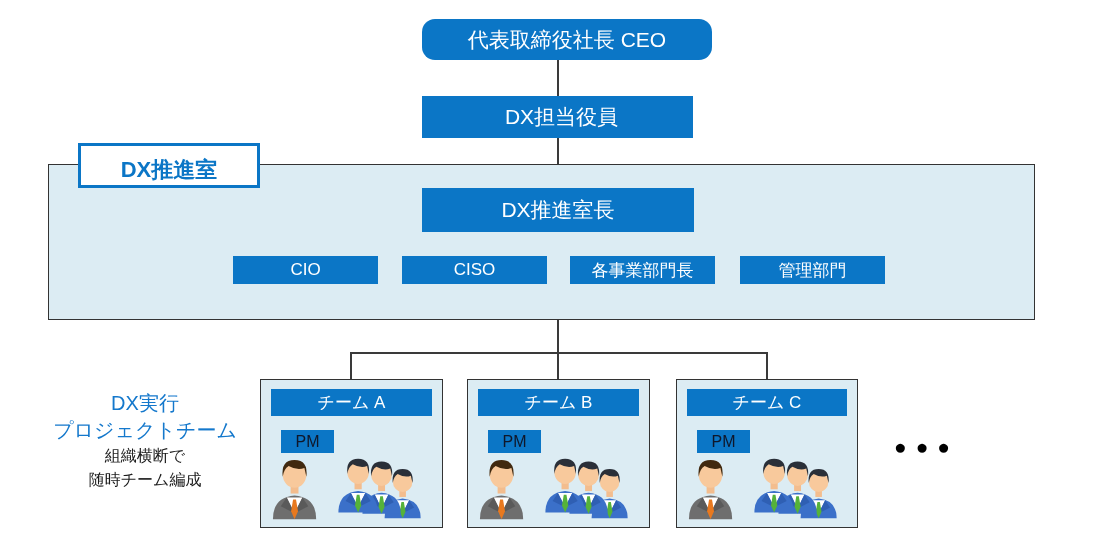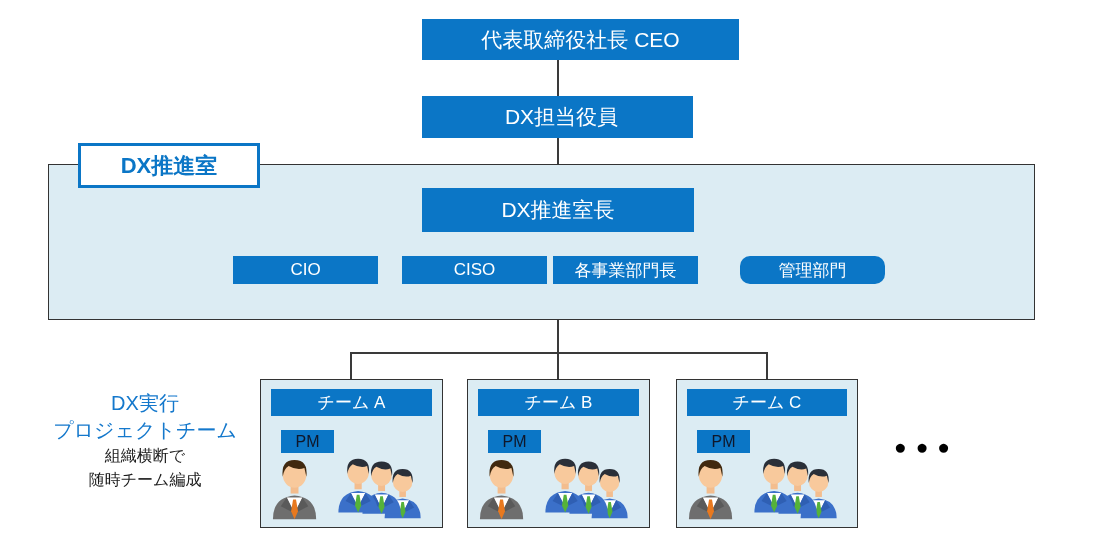--- a/index.html
+++ b/index.html
@@ -7,21 +7,21 @@
   .canvas{position:relative;width:1095px;height:543px;background:#ffffff;overflow:hidden;}
 
   
   .bluebox{
     position:absolute;background:#0b76c6;color:#ffffff;
     display:flex;align-items:center;justify-content:center;
     box-sizing:border-box;white-space:nowrap;
   }
 
   
-  .ceo-box{left:422px;top:19px;width:317px;height:41px;font-size:21px;}
+  .ceo-box{left:422px;top:19px;width:290px;height:41px;font-size:21px;border-radius:13px;}
   .officer-box{left:422px;top:96px;width:271px;height:42px;font-size:21px;padding-left:8px;}
 
   
   .vline,.hline{position:absolute;background:#3a3a3a;}
   .conn-ceo-officer{left:557px;top:60px;width:2px;height:36px;}
   .conn-officer-panel{left:557px;top:138px;width:2px;height:26px;}
   .conn-panel-stem{left:557px;top:320px;width:2px;height:33px;}
   .conn-horizontal{left:350px;top:352px;width:418px;height:2px;}
   .conn-drop-a{left:350px;top:352px;width:2px;height:27px;}
   .conn-drop-b{left:557px;top:352px;width:2px;height:27px;}
@@ -29,28 +29,28 @@
 
   
   .panel{
     position:absolute;left:48px;top:164px;width:987px;height:156px;
     background:#dcecf3;border:1.5px solid #333333;box-sizing:border-box;
   }
   .panel-label{
     position:absolute;left:78px;top:143px;width:182px;height:45px;
     background:#ffffff;border:3px solid #0b76c6;box-sizing:border-box;
     color:#0b76c6;font-size:22px;font-weight:600;
-    display:flex;align-items:center;justify-content:center;
+    display:flex;align-items:flex-end;justify-content:center;
   }
   .head-box{left:422px;top:188px;width:272px;height:44px;font-size:21px;}
   .member{top:256px;width:145px;height:28px;font-size:17px;}
   .member-cio{left:233px;}
   .member-ciso{left:402px;}
-  .member-dept{left:553px;text-align:center;}
-  .member-admin{left:740px;border-radius:10px;}
+  .member-dept{left:570px;text-align:center;}
+  .member-admin{left:740px;}
 
   
   .team{
     position:absolute;top:379px;width:183px;height:149px;
     background:#dcecf3;border:1.8px solid #333333;box-sizing:border-box;padding-left:38px;
   }
   .team-a{left:260px;}
   .team-b{left:467px;}
   .team-c{left:676px;width:182px;}
   .team-header{

